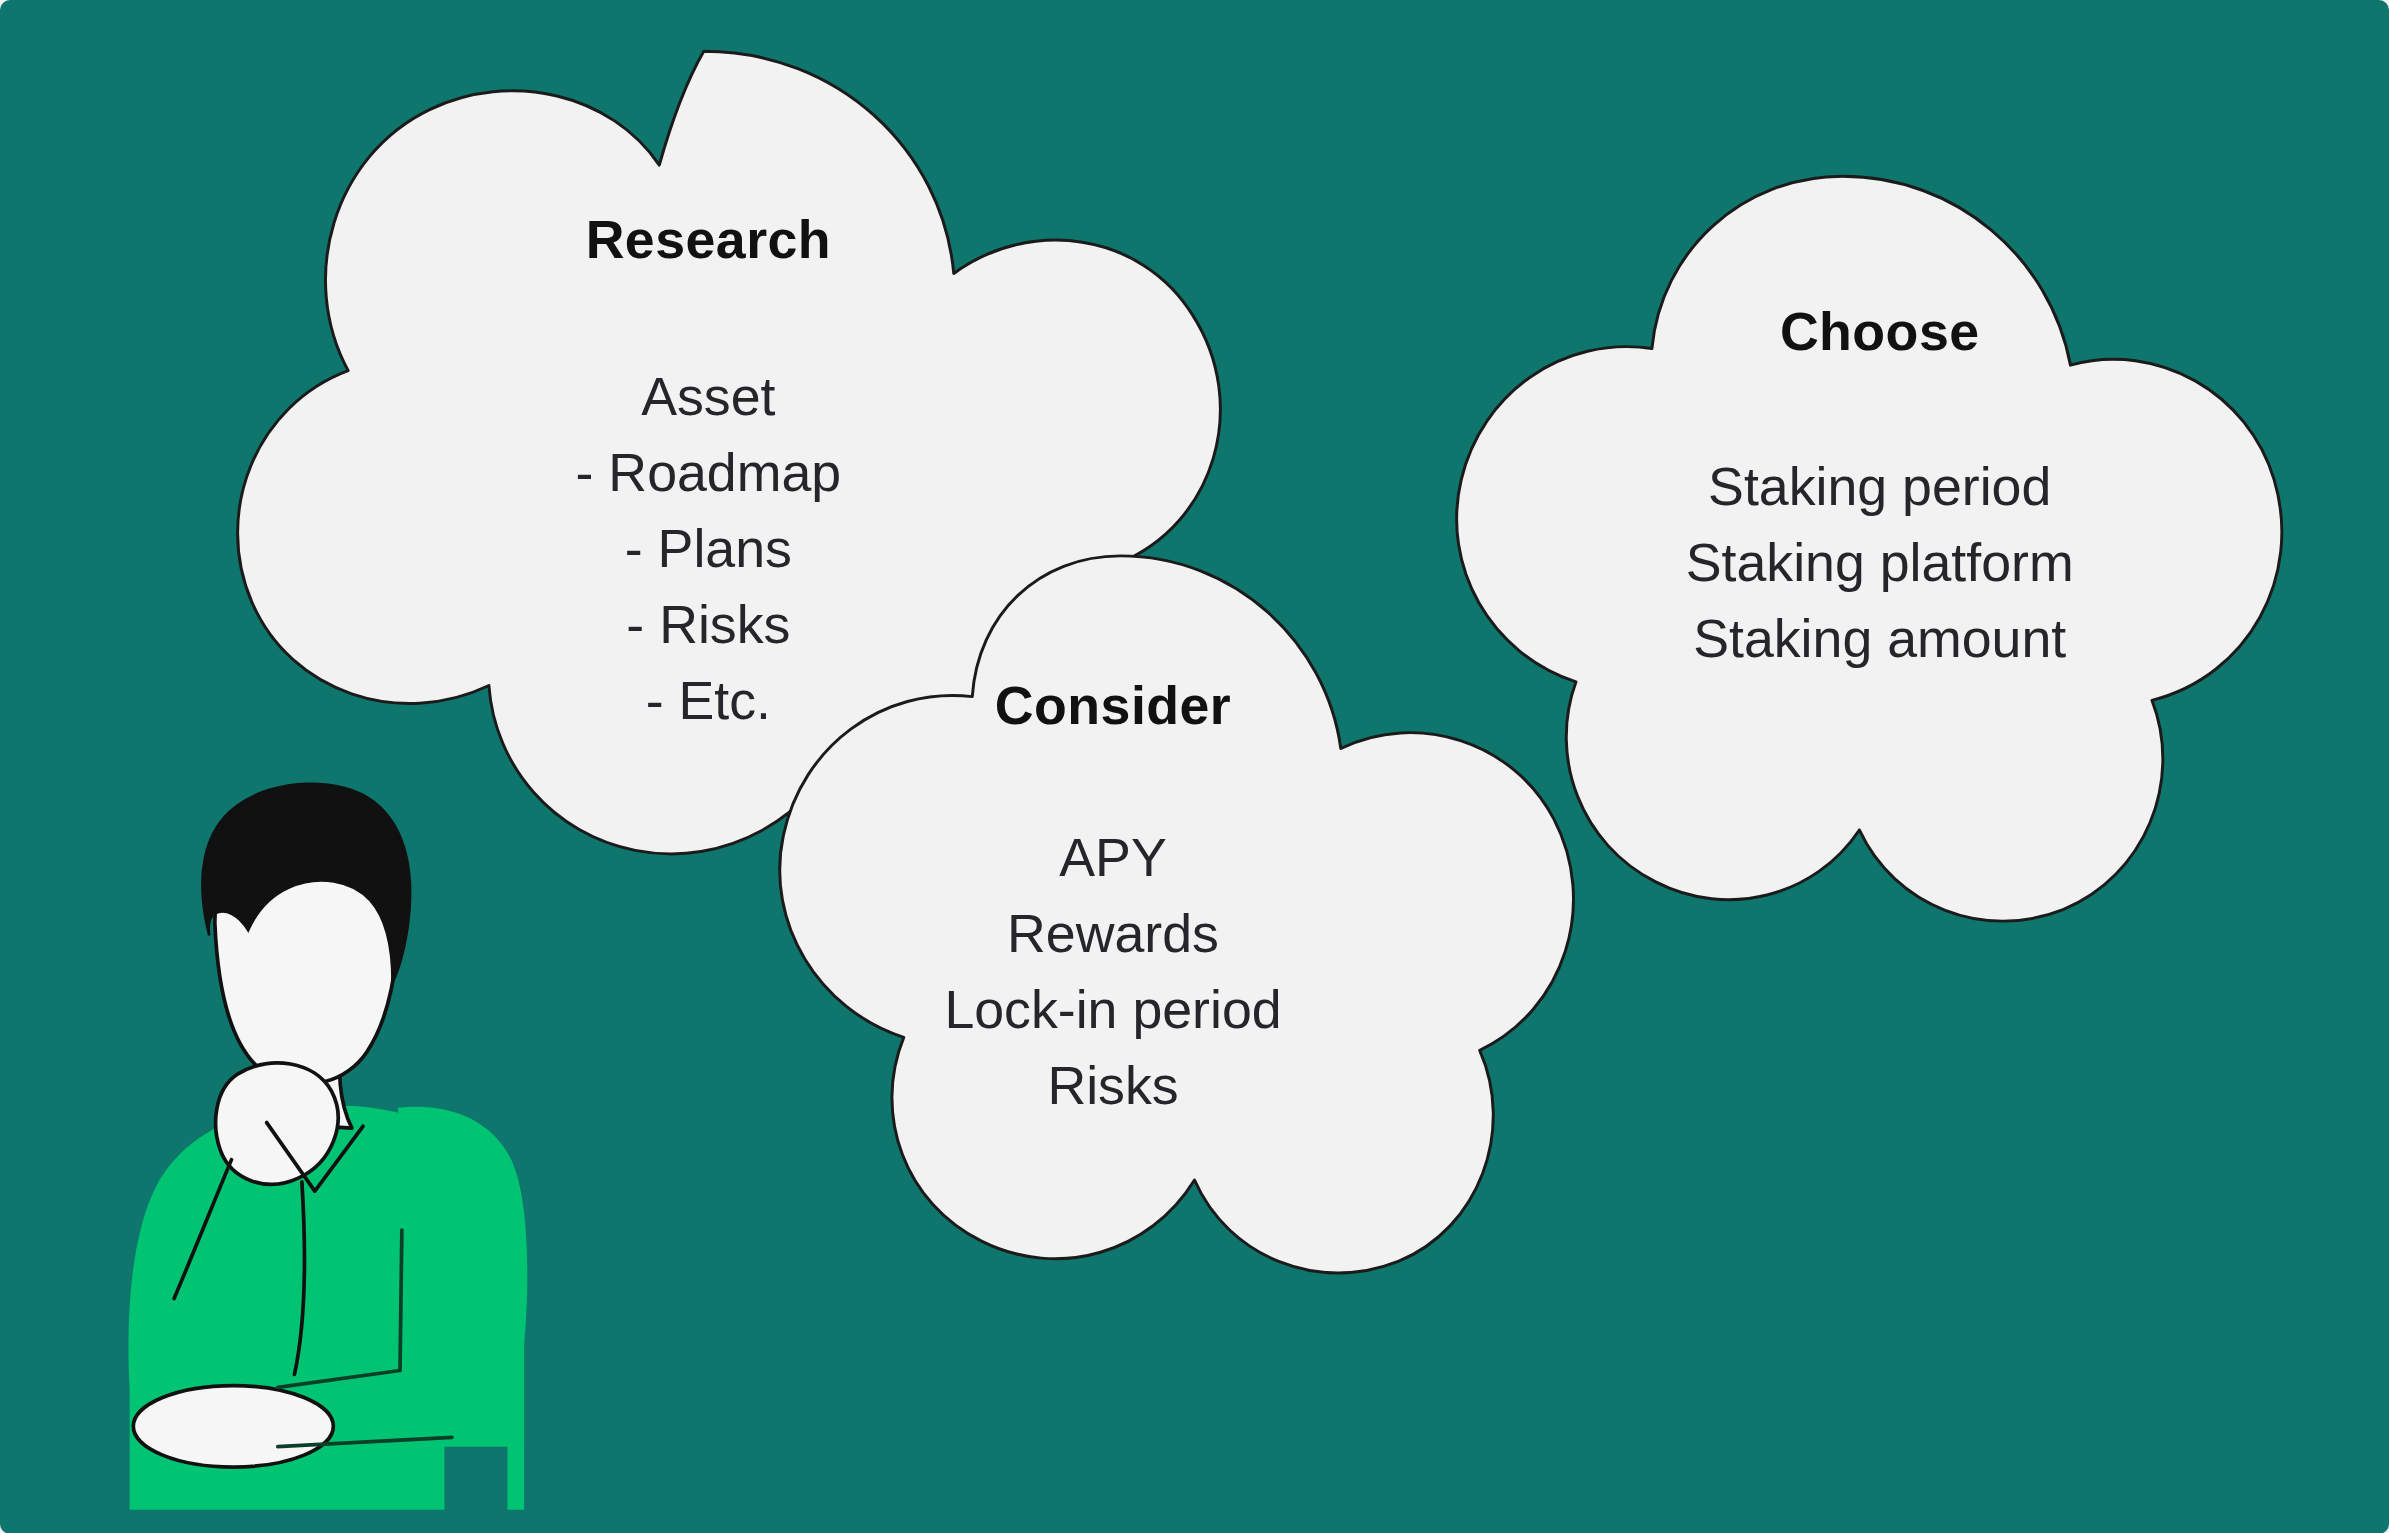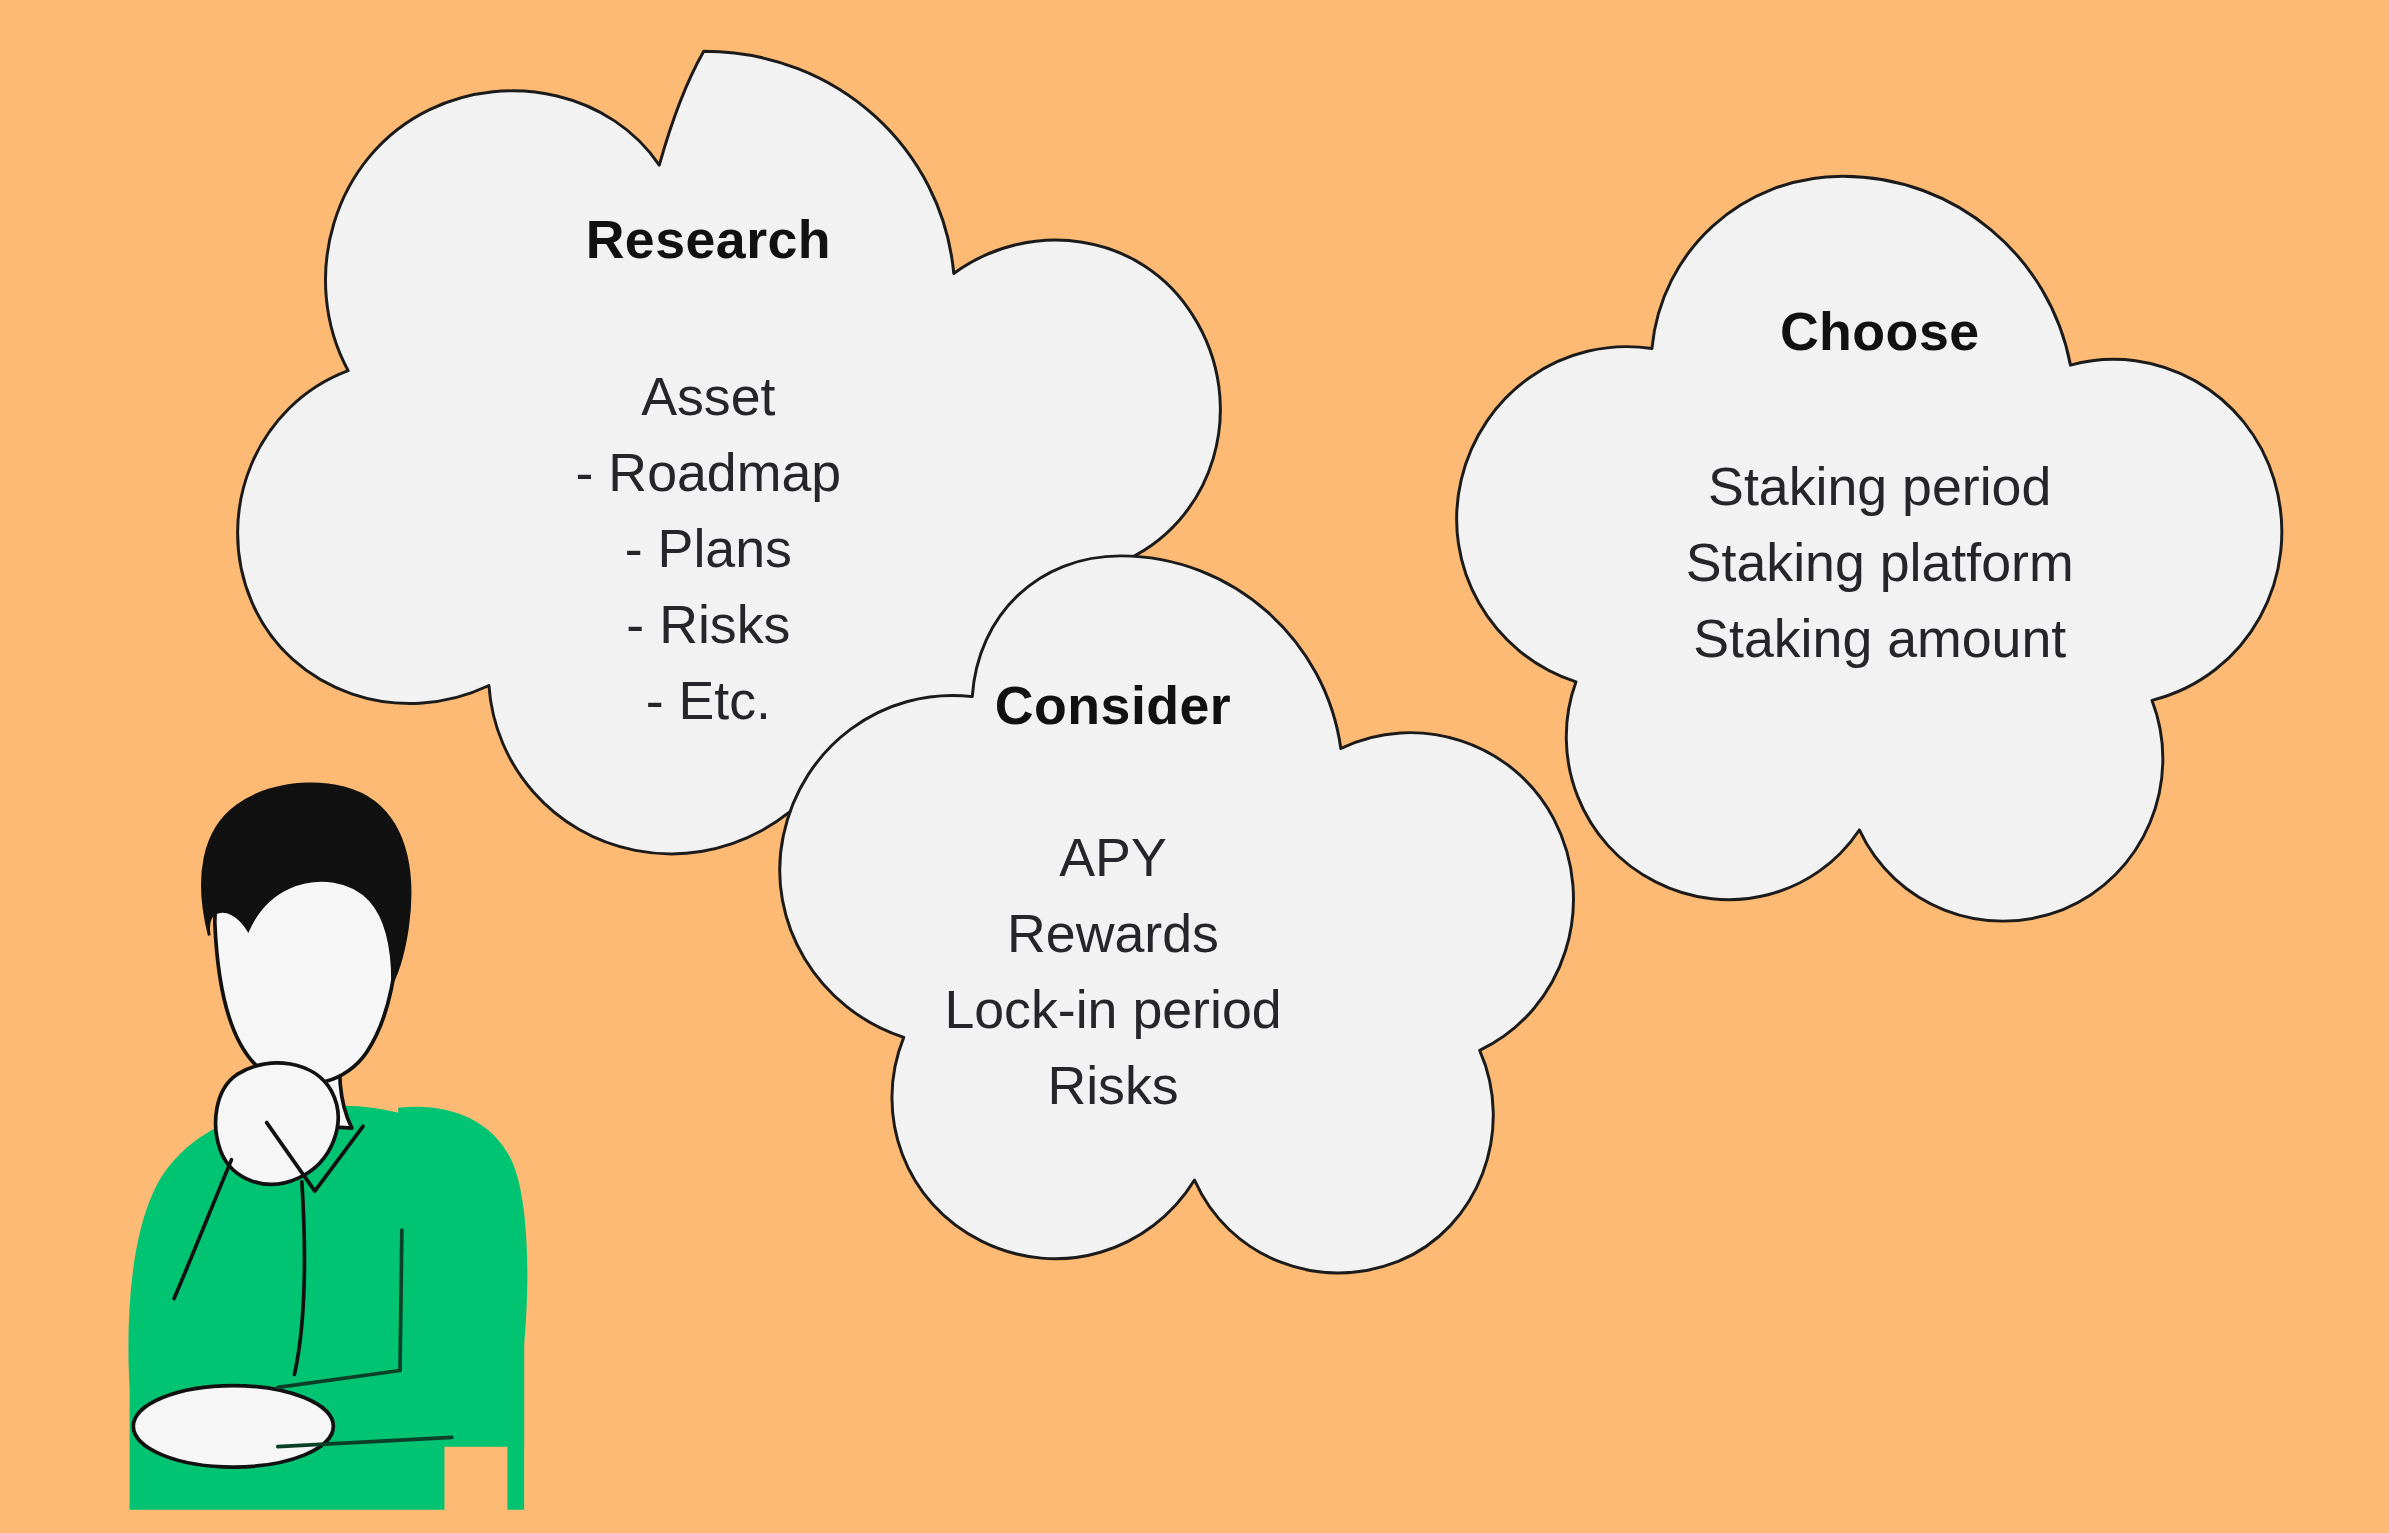--- a/index.html
+++ b/index.html
@@ -5,23 +5,24 @@
 <style>
   html, body {
     margin: 0;
     padding: 0;
     background: #f2f2f2;
   }
   #stage {
     position: relative;
     width: 2389px;
     height: 1534px;
-    background: #fdba74;
+    background: #0f766e;
     overflow: hidden;
     font-family: "Liberation Sans", "DejaVu Sans", sans-serif;
+    border-radius: 10px;
   }
   #scene {
     position: absolute;
     inset: 0;
     width: 100%;
     height: 100%;
   }
   .cloud-title {
     font-weight: 700;
     fill: #111111;

